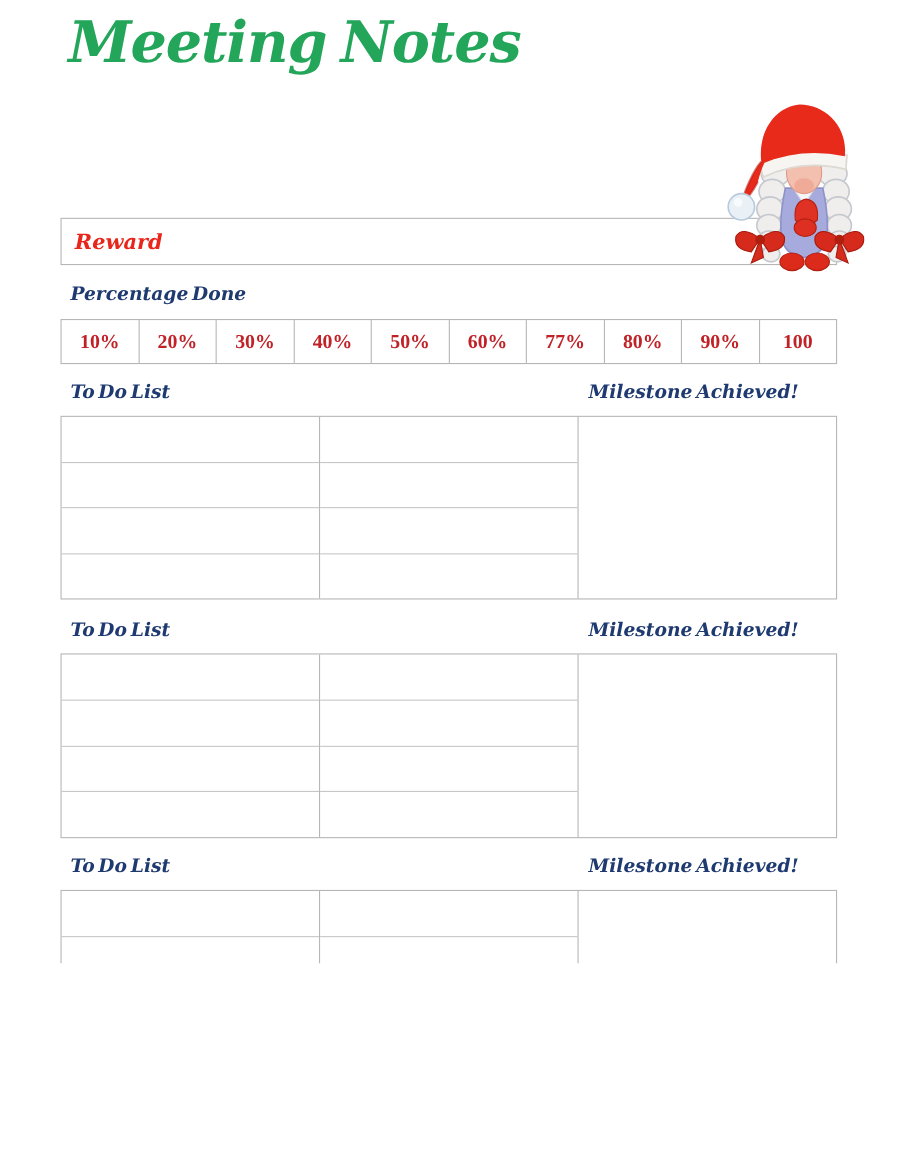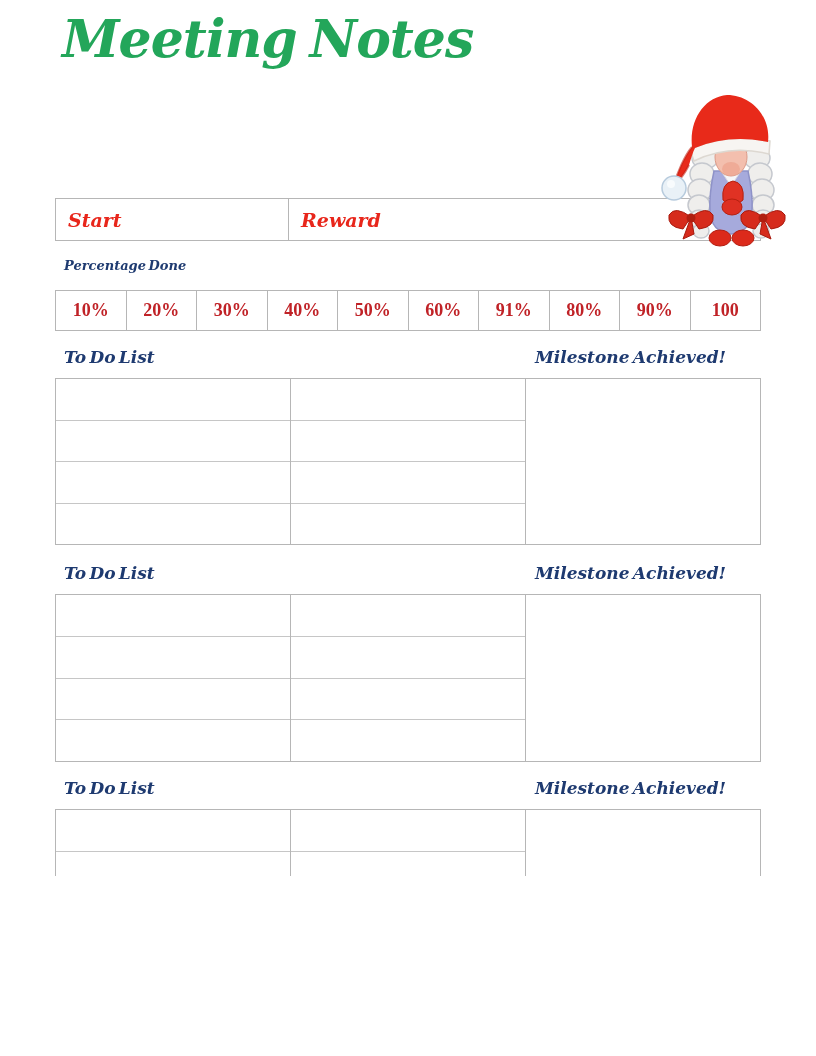--- a/index.html
+++ b/index.html
@@ -22,21 +22,21 @@
   .pt-cell.second { flex:1; }
   .navy-label { color:var(--navy); font-size:18px; }
   
   .schedule-table { left:55px; top:198px; width:706px; height:43px; display:flex; }
   .sc-cell { box-sizing:border-box; display:flex; align-items:center; padding-left:12px; }
   .sc-cell.c1 { width:233px; border-right:1px solid var(--border_gray); }
   .sc-cell.c2 { width:235px; border-right:1px solid var(--border_gray); }
   .sc-cell.c3 { flex:1; }
   .red-label { color:var(--bright_red); font-size:19px; }
   
-  .pct-label { position:absolute; left:64px; top:258px; font-size:13px; color:var(--navy); }
+  .pct-label { position:absolute; left:64px; top:258px; font-size:17px; color:var(--navy); }
   .pct-table { left:55px; top:290px; width:706px; height:41px; display:flex; }
   .pct-cell { flex:1; box-sizing:border-box; border-right:1px solid var(--border_gray);
     display:flex; align-items:center; justify-content:center;
     font-family:"Liberation Serif", serif; font-weight:bold; font-size:18px;
     color:var(--dark_red); }
   .pct-cell:last-child { border-right:none;text-align:center; }
   
   .sec-label { position:absolute; font-size:17px; color:var(--navy); }
   .todo-x { left:64px; } .mile-x { left:535px; }
   .s1 { top:347px; } .s2 { top:563px; } .s3 { top:778px; }
@@ -104,37 +104,34 @@
         <path d="M105,131 Q89,119 83,129 Q81,141 97,143 Z"></path>
         <path d="M105,131 Q121,119 127,129 Q129,141 113,143 Z"></path>
         <path d="M105,131 L113,153 L102,148 Z"></path>
       </g>
       <circle cx="33" cy="132" r="4.5" fill="#b01e10"></circle>
       <circle cx="105" cy="132" r="4.5" fill="#b01e10"></circle>
     </svg>
   </div>
 
   <div class="box schedule-table">
-    <div class="sc-cell c1">
-      <span class="script red-label">Start</span>
-    </div>
     <div class="sc-cell c3">
       <span class="script red-label">Reward</span>
     </div>
   </div>
 
   <div class="pct-label script">Percentage Done</div>
   <div class="box pct-table">
     <div class="pct-cell">10%</div>
     <div class="pct-cell">20%</div>
     <div class="pct-cell">30%</div>
     <div class="pct-cell">40%</div>
     <div class="pct-cell">50%</div>
     <div class="pct-cell">60%</div>
-    <div class="pct-cell">91%</div>
+    <div class="pct-cell">77%</div>
     <div class="pct-cell">80%</div>
     <div class="pct-cell">90%</div>
     <div class="pct-cell">100</div>
   </div>
 
   <span class="sec-label script todo-x s1">To Do List</span>
   <span class="sec-label script mile-x s1">Milestone Achieved!</span>
   <div class="box todo-table t1">
     <div class="todo-col">
       <div class="cell"></div>

